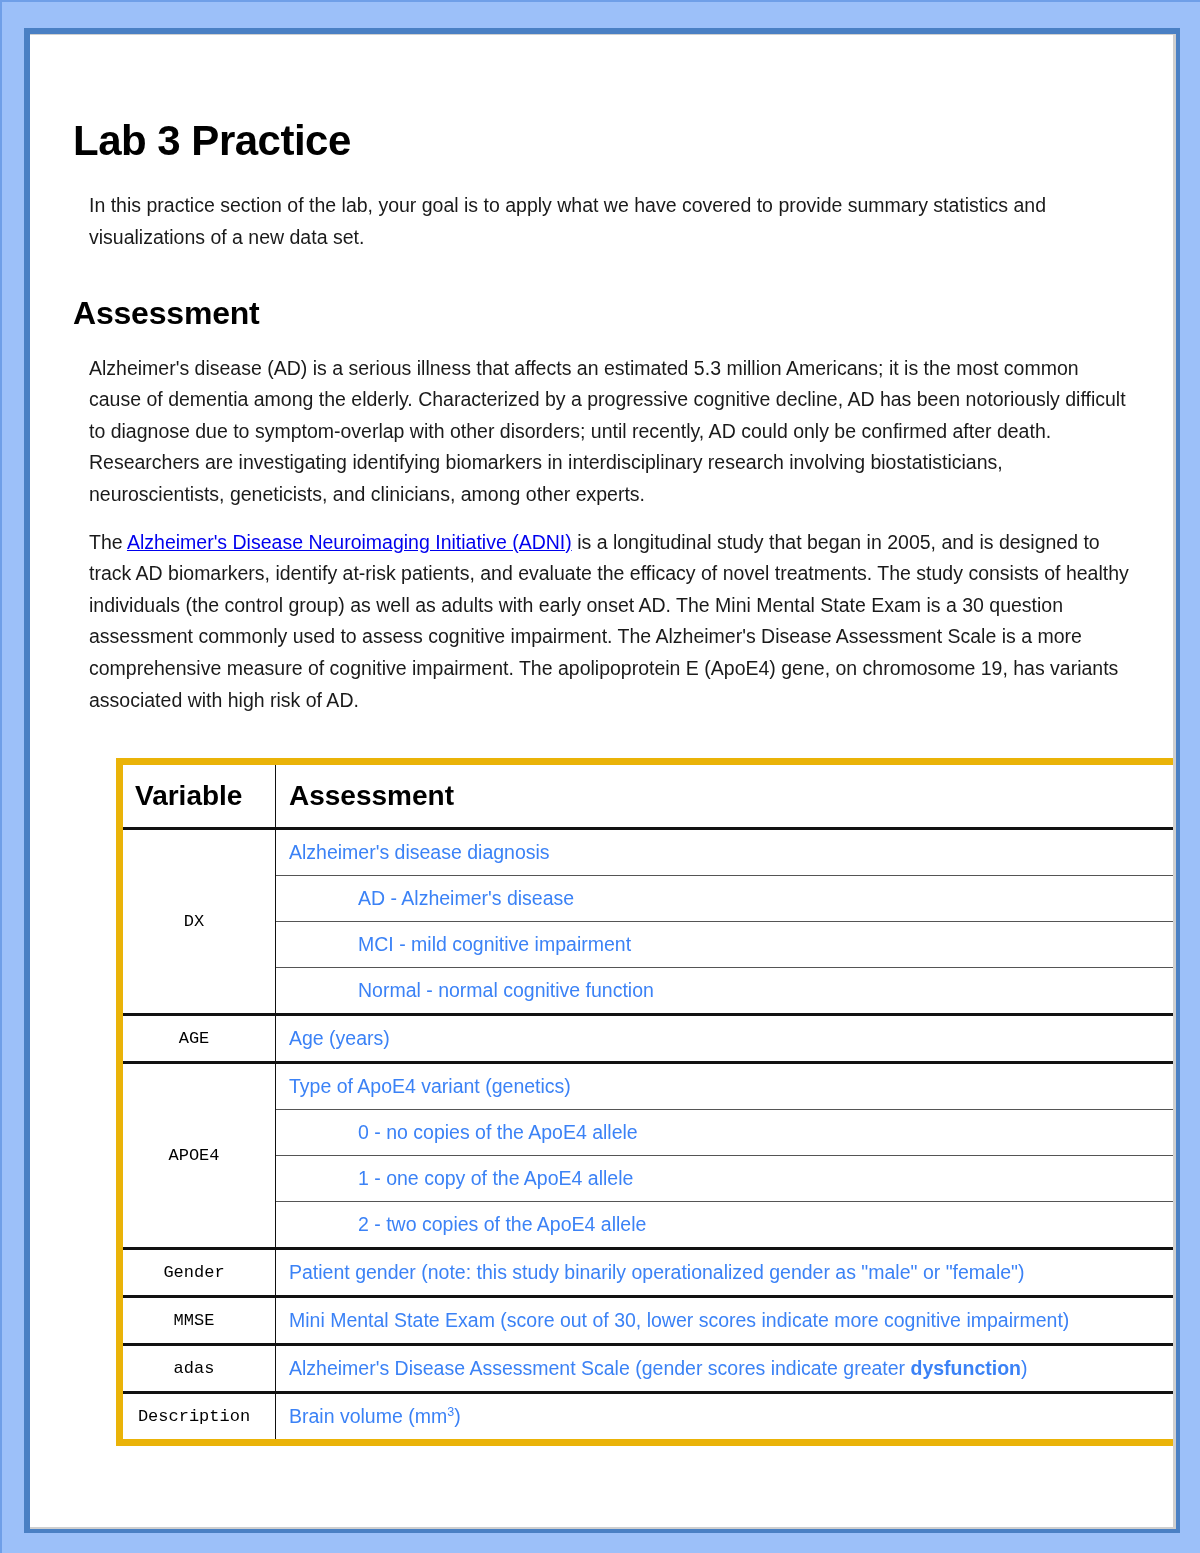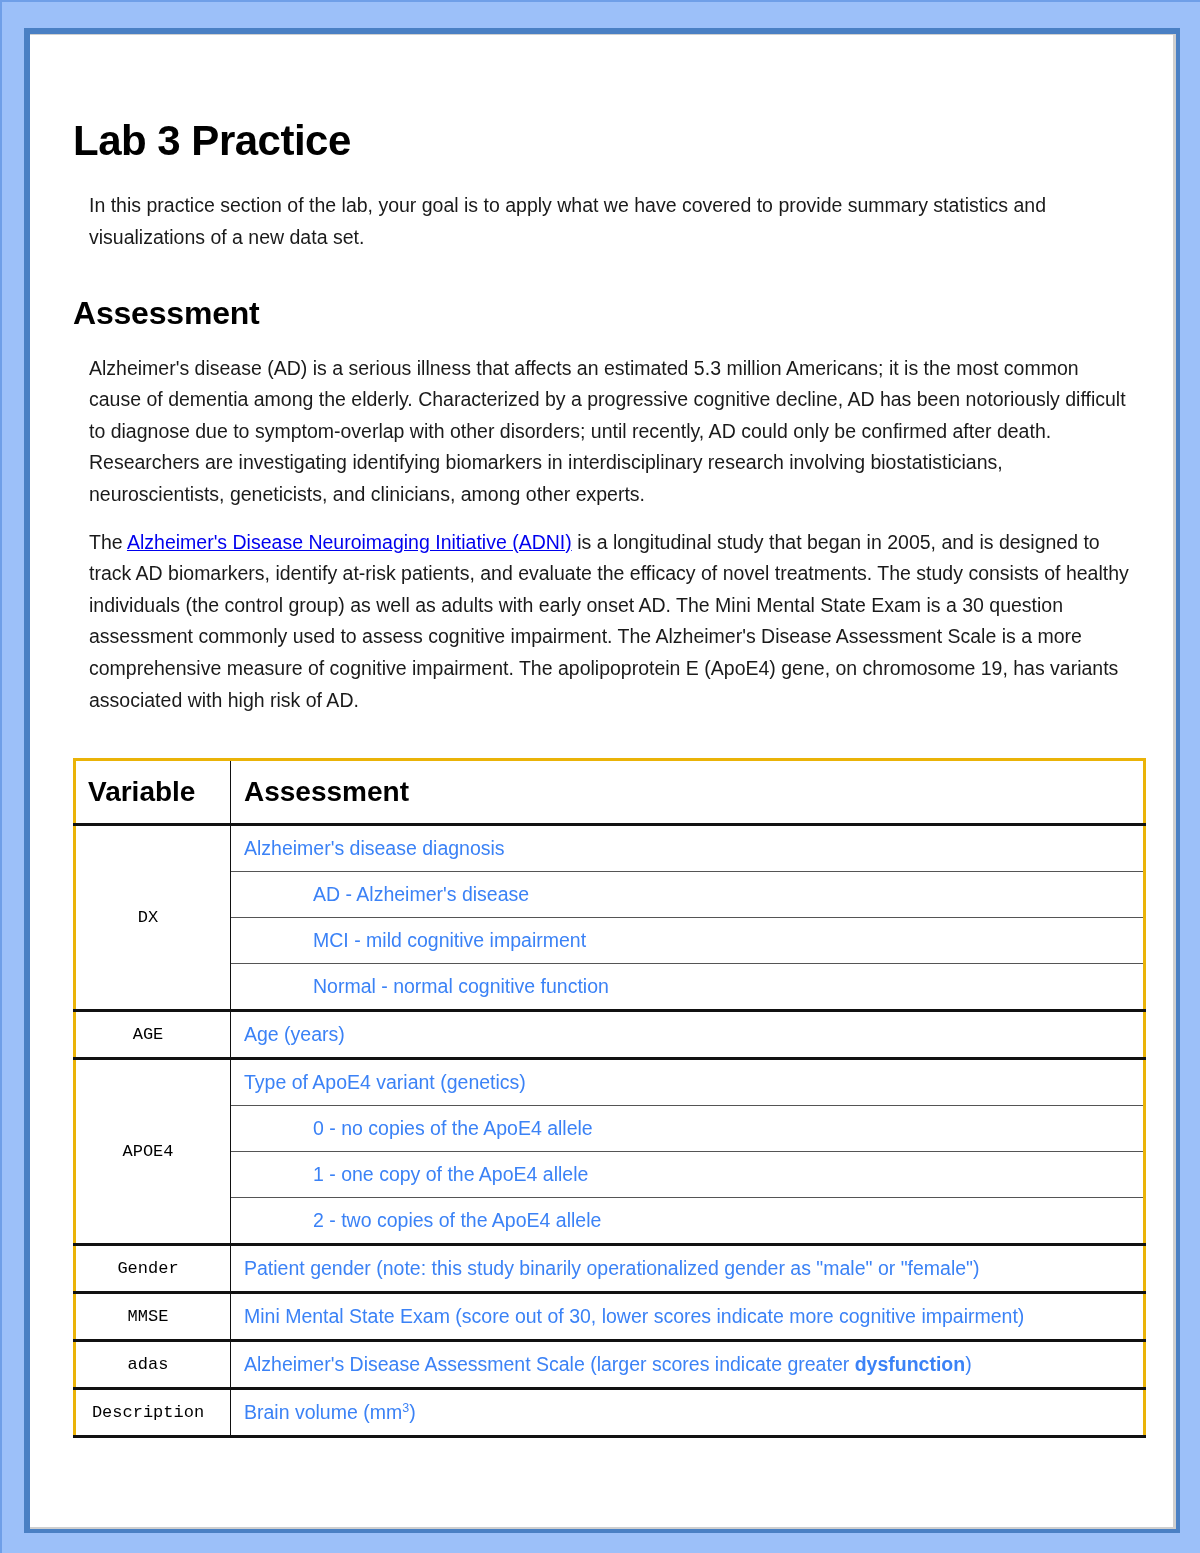--- a/index.html
+++ b/index.html
@@ -87,21 +87,22 @@
     color: #0000ee;
     text-decoration: underline;
   }
 
   
   table#variable-table {
     border-collapse: collapse;
     width: 1072px;
     margin-top: 42px;
     table-layout: fixed;
-    border: 3px solid #eab308;
+    border: 7px solid #eab308;
+    margin-left: 43px;
   }
   table#variable-table td,
   table#variable-table th {
     border: 1px solid #111;
     padding: 0;
     vertical-align: middle;
   }
   col.col-variable { width: 156px; }
   col.col-desc { width: 914px; }
 
@@ -221,21 +222,21 @@
             <tr>
               <td class="var-cell" rowspan="1">Gender</td>
               <td class="desc-cell single">Patient gender (note: this study binarily operationalized gender as "male" or "female")</td>
             </tr>
             <tr>
               <td class="var-cell" rowspan="1">MMSE</td>
               <td class="desc-cell single">Mini Mental State Exam (score out of 30, lower scores indicate more cognitive impairment)</td>
             </tr>
             <tr>
               <td class="var-cell" rowspan="1">adas</td>
-              <td class="desc-cell single"><span>Alzheimer's Disease Assessment Scale (larger scores indicate greater </span><span class="emphasis">dysfunction</span><span>)</span></td>
+              <td class="desc-cell single"><span>Alzheimer's Disease Assessment Scale (gender scores indicate greater </span><span class="emphasis">dysfunction</span><span>)</span></td>
             </tr>
             <tr>
               <td class="var-cell" rowspan="1">Description</td>
               <td class="desc-cell single">Brain volume (mm<sup class="sup3">3</sup>)</td>
             </tr>
           </tbody>
       </table>
 
     </div>
   </div>

